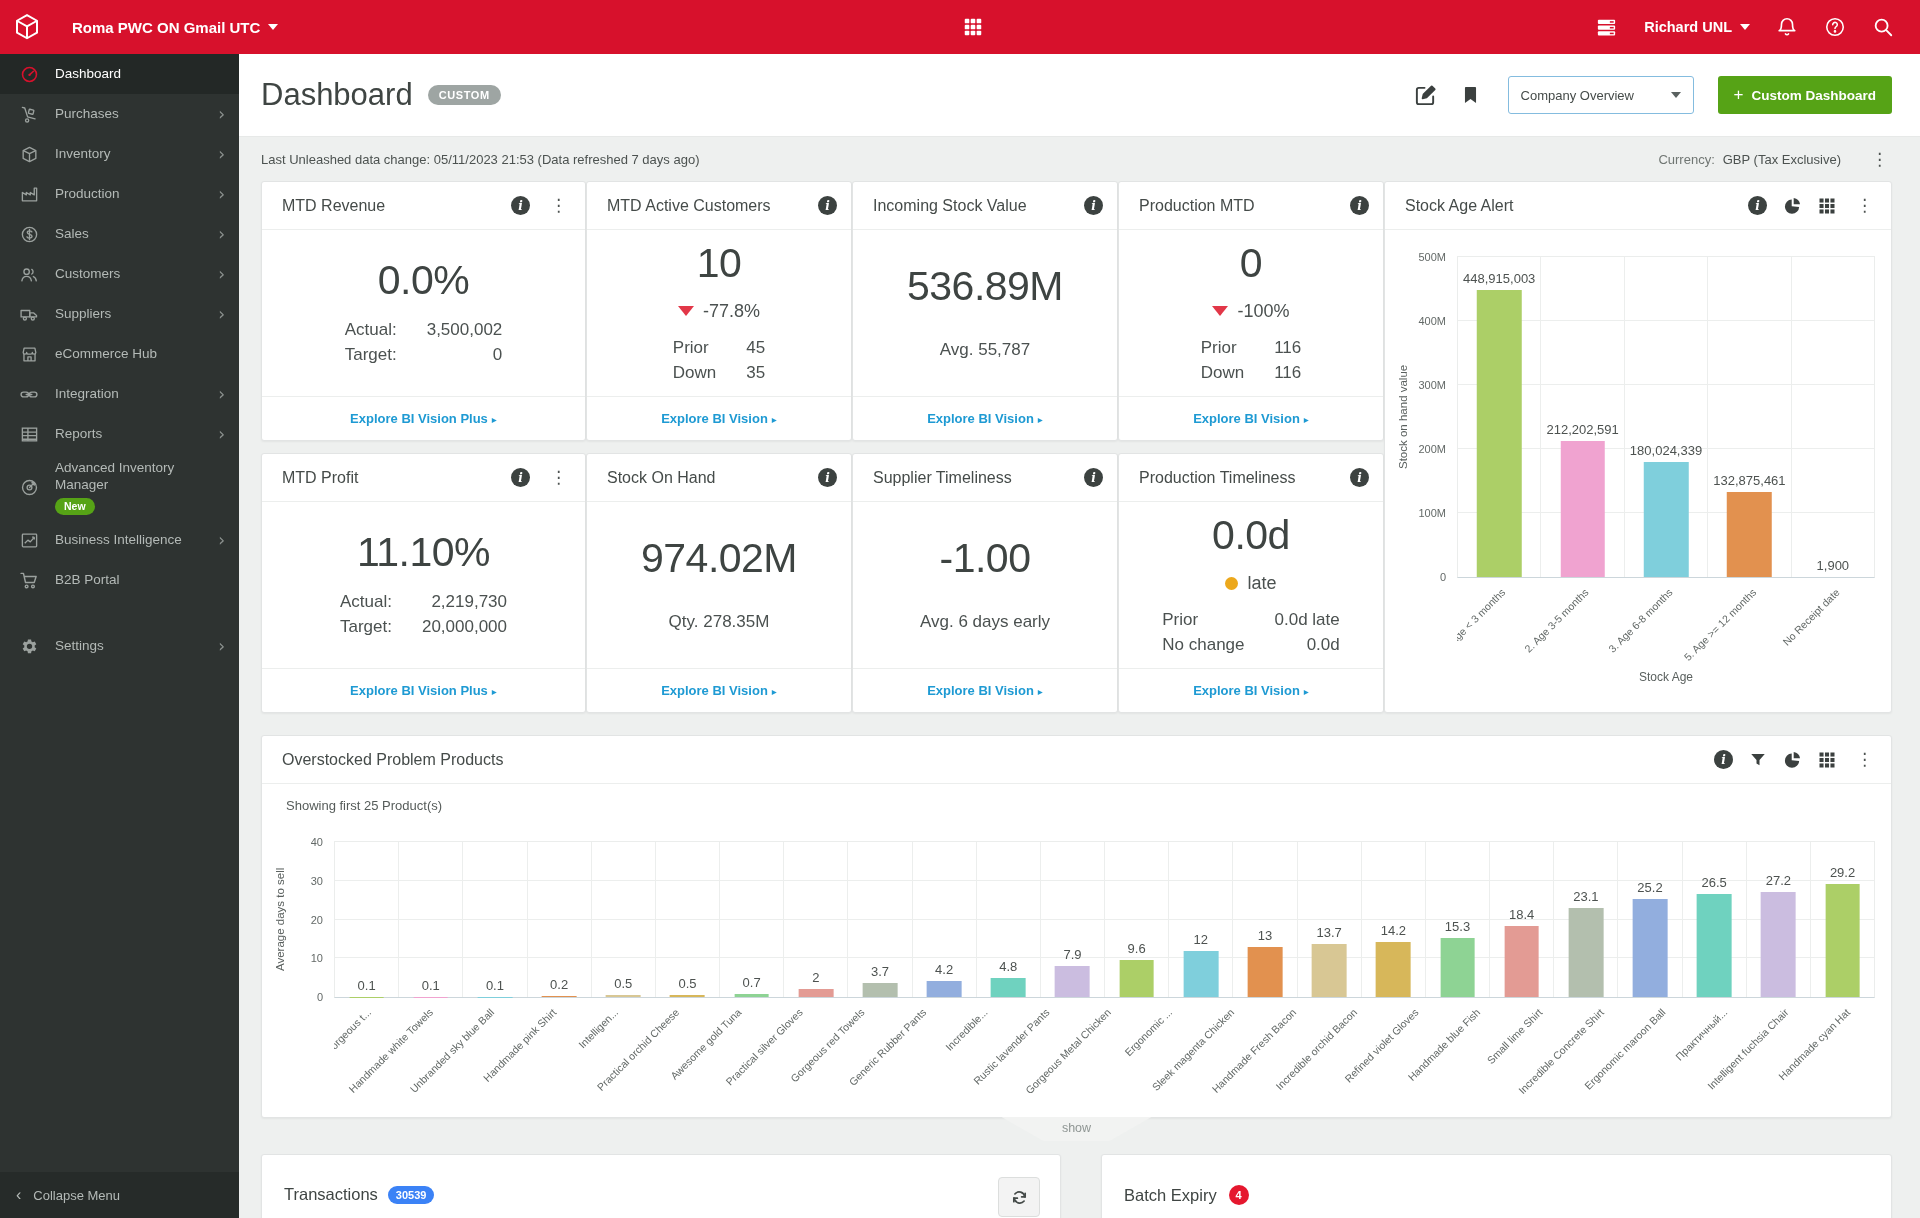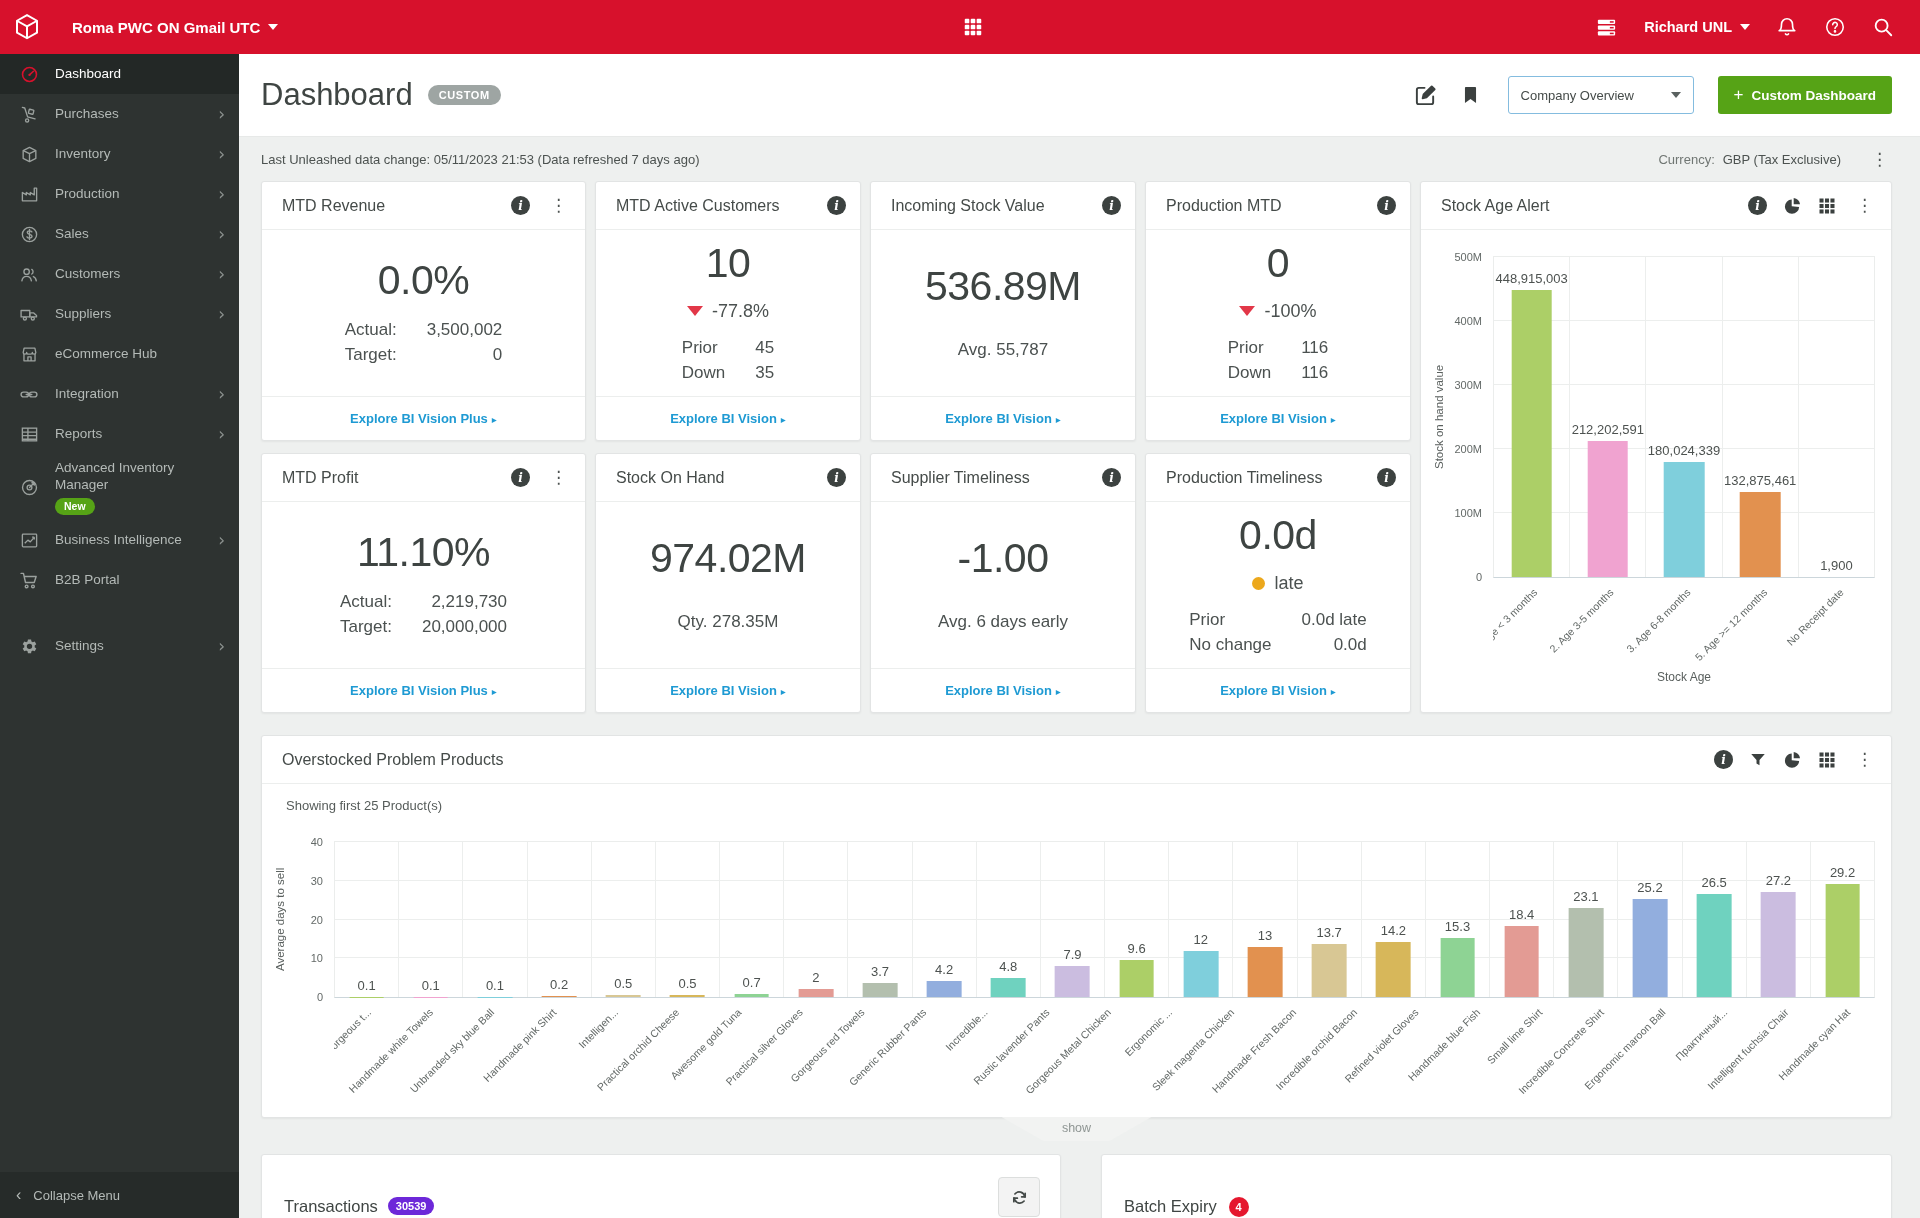--- a/index.html
+++ b/index.html
@@ -61,21 +61,21 @@
   .card { background:#fff; border:1px solid #e2e4e4; border-radius:3px; box-shadow:0 1px 2px rgba(0,0,0,.05); }
   .card-head { height:48px; display:flex; align-items:center; padding:0 14px 0 20px; border-bottom:1px solid #eceeed; }
   .card-title { font-size:16px; color:#454b49; }
   .card-head-ics { margin-left:auto; display:flex; align-items:center; gap:16px; }
   .info-disc { width:19px; height:19px; border-radius:50%; background:#3c4240; color:#fff; display:inline-flex;
     align-items:center; justify-content:center; font-family:"DejaVu Serif",serif; font-style:italic;
     font-weight:700; font-size:12px; cursor:pointer; flex:none; }
   .mini-ic { color:#3b403f; cursor:pointer; display:flex; }
 
   .kpi-grid { display:grid; grid-template-columns:325px 266px 266px 266px 1fr; grid-template-rows:260px 260px;
-    gap:12px 9px; }
+    gap:12px 0; }
   .kpi-card { display:flex; flex-direction:column; }
   .kpi-body { flex:1; display:flex; flex-direction:column; align-items:center; justify-content:center; padding-bottom:4px; }
   .kpi-big { font-size:41px; color:#3e4442; letter-spacing:-.5px; }
   .kpi-delta { display:flex; align-items:center; gap:9px; font-size:18px; color:#4b5150; margin-top:14px; }
   .tri-down { width:0; height:0; border-left:8px solid transparent; border-right:8px solid transparent;
     border-top:10px solid #e23748; }
   .dot-amber { width:13px; height:13px; border-radius:50%; background:#eca81c; }
   .kpi-rows { display:grid; grid-template-columns:auto auto; column-gap:30px; row-gap:5px;
     font-size:17px; color:#4b5150; margin-top:16px; }
   .kpi-rows .v { text-align:right; }
@@ -106,22 +106,22 @@
 
   .wide-card { margin-top:22px; position:relative; height:383px; }
   .chart-sub { font-size:13px; color:#565c5a; padding:14px 0 2px 24px; }
   .show-tab { position:absolute; top:100%; left:50%; transform:translateX(-50%); width:150px; height:24px;
     background:#f2f3f2; clip-path:polygon(0 0,100% 0,72% 100%,28% 100%); text-align:center;
     font-size:12.5px; color:#8f9694; line-height:22px; cursor:pointer; }
 
   
   .bottom-row { margin-top:36px; display:grid; grid-template-columns:795fr 40px 786fr; }
   .bottom-card { height:140px; padding:22px 20px 0 22px; display:flex; align-items:flex-start; }
-  .bc-title { font-size:16.5px; color:#3f4543; display:flex; align-items:flex-start; margin-top:20px; }
-  .pill-badge { background:#6d28d9; color:#fff; font-size:11px; font-weight:700; border-radius:10px;
+  .bc-title { font-size:16.5px; color:#3f4543; display:flex; align-items:center; margin-top:8px; }
+  .pill-badge { background:#3b82f6; color:#fff; font-size:11px; font-weight:700; border-radius:10px;
     padding:3px 8px; margin-left:10px; }
   .circle-badge { background:#e5172e; color:#fff; font-size:11px; font-weight:700; border-radius:50%;
     width:20px; height:20px; display:inline-flex; align-items:center; justify-content:center; margin-left:12px; }
   .refresh-btn { margin-left:auto; width:42px; height:40px; background:#f3f3f3; border:1px solid #dcdedd;
     border-radius:4px; display:flex; align-items:center; justify-content:center; color:#454b49; cursor:pointer; }
 
   svg { display:block; }
 </style>
 </head>
 <body>

